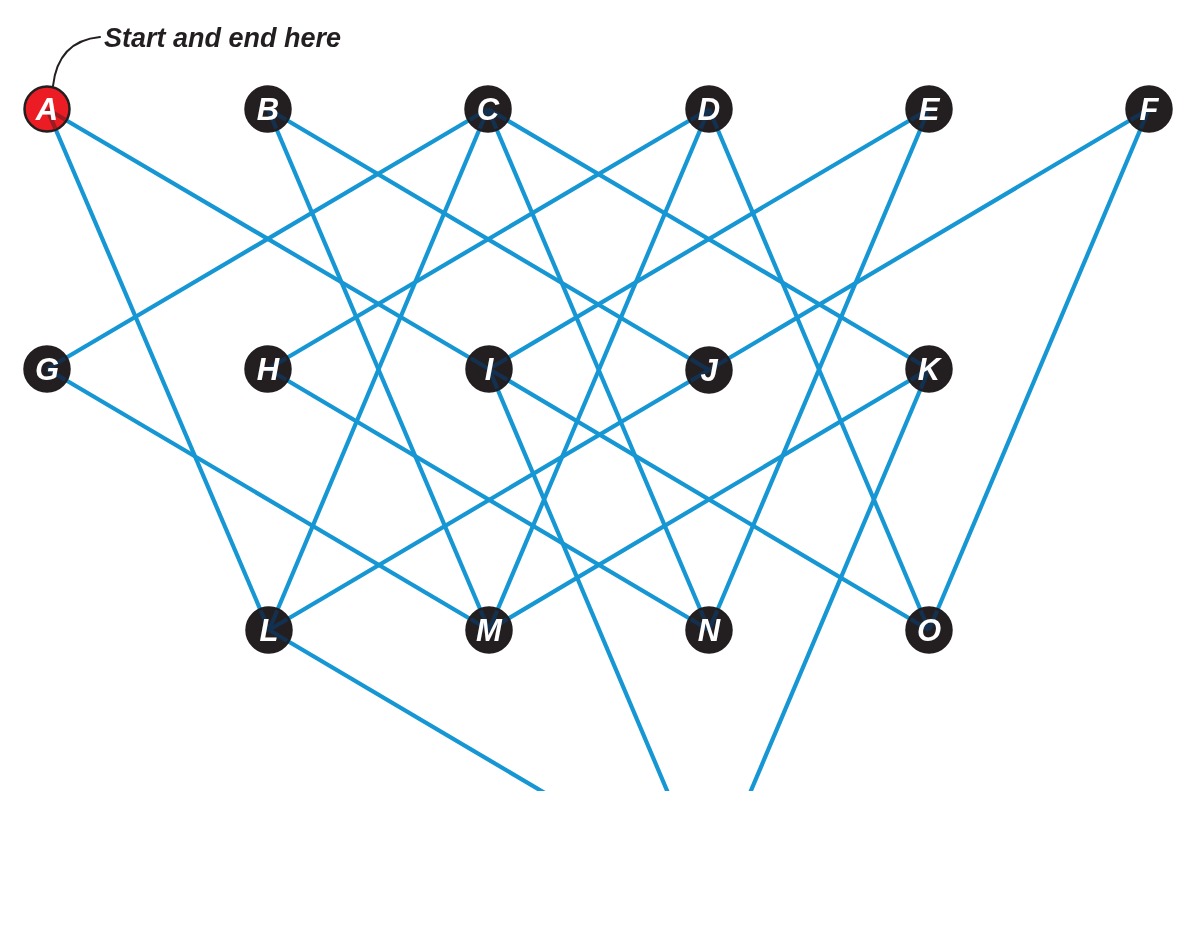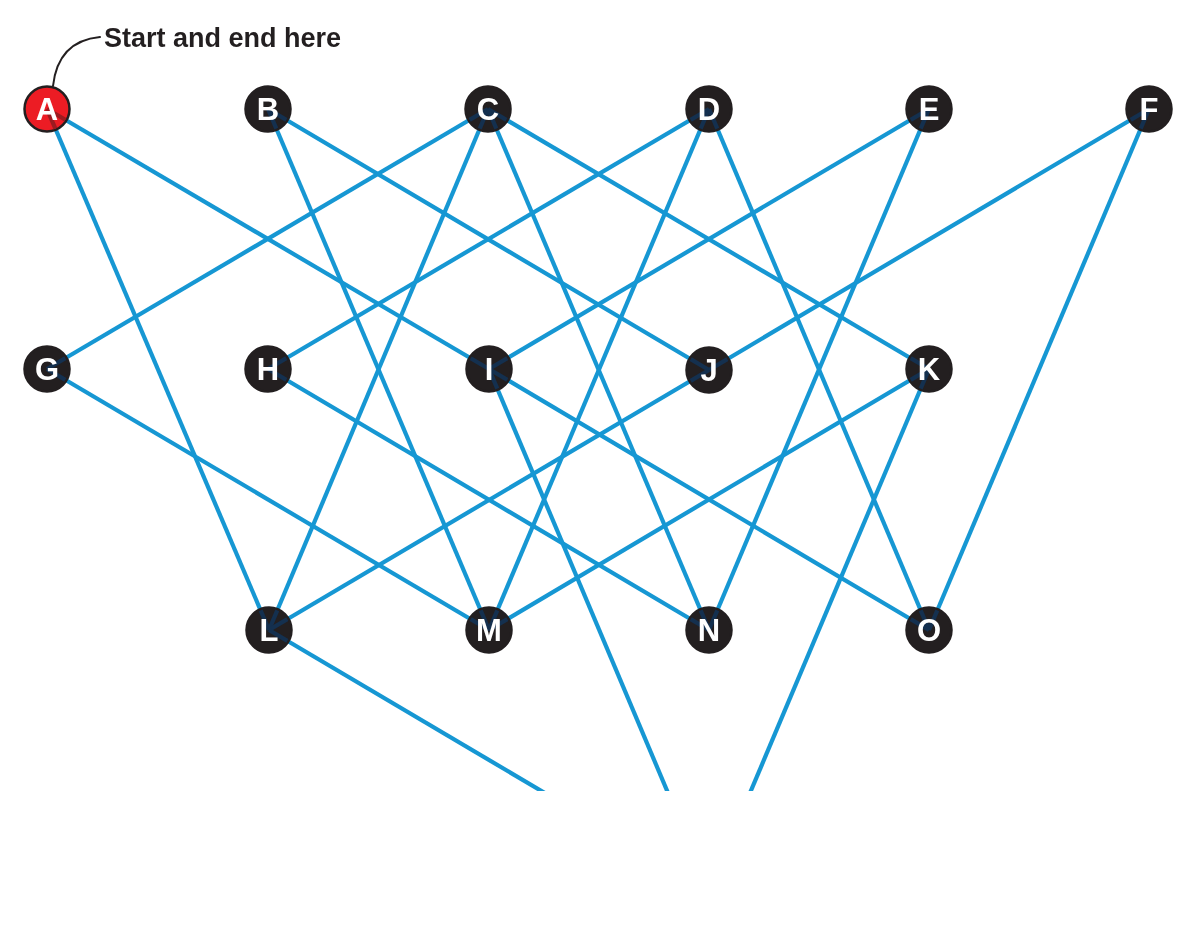--- a/index.html
+++ b/index.html
@@ -7,20 +7,21 @@
     padding: 0;
     background: #ffffff;
   }
   .stage {
     position: relative;
     width: 1200px;
     height: 791px;
     background: #ffffff;
     overflow: hidden;
     font-family: "Liberation Sans", "DejaVu Sans", sans-serif;
+    font-style: italic;
   }
   svg.puzzle {
     display: block;
     width: 1200px;
     height: 945px;
   }
   svg text {
     user-select: none;
   }
 </style>

